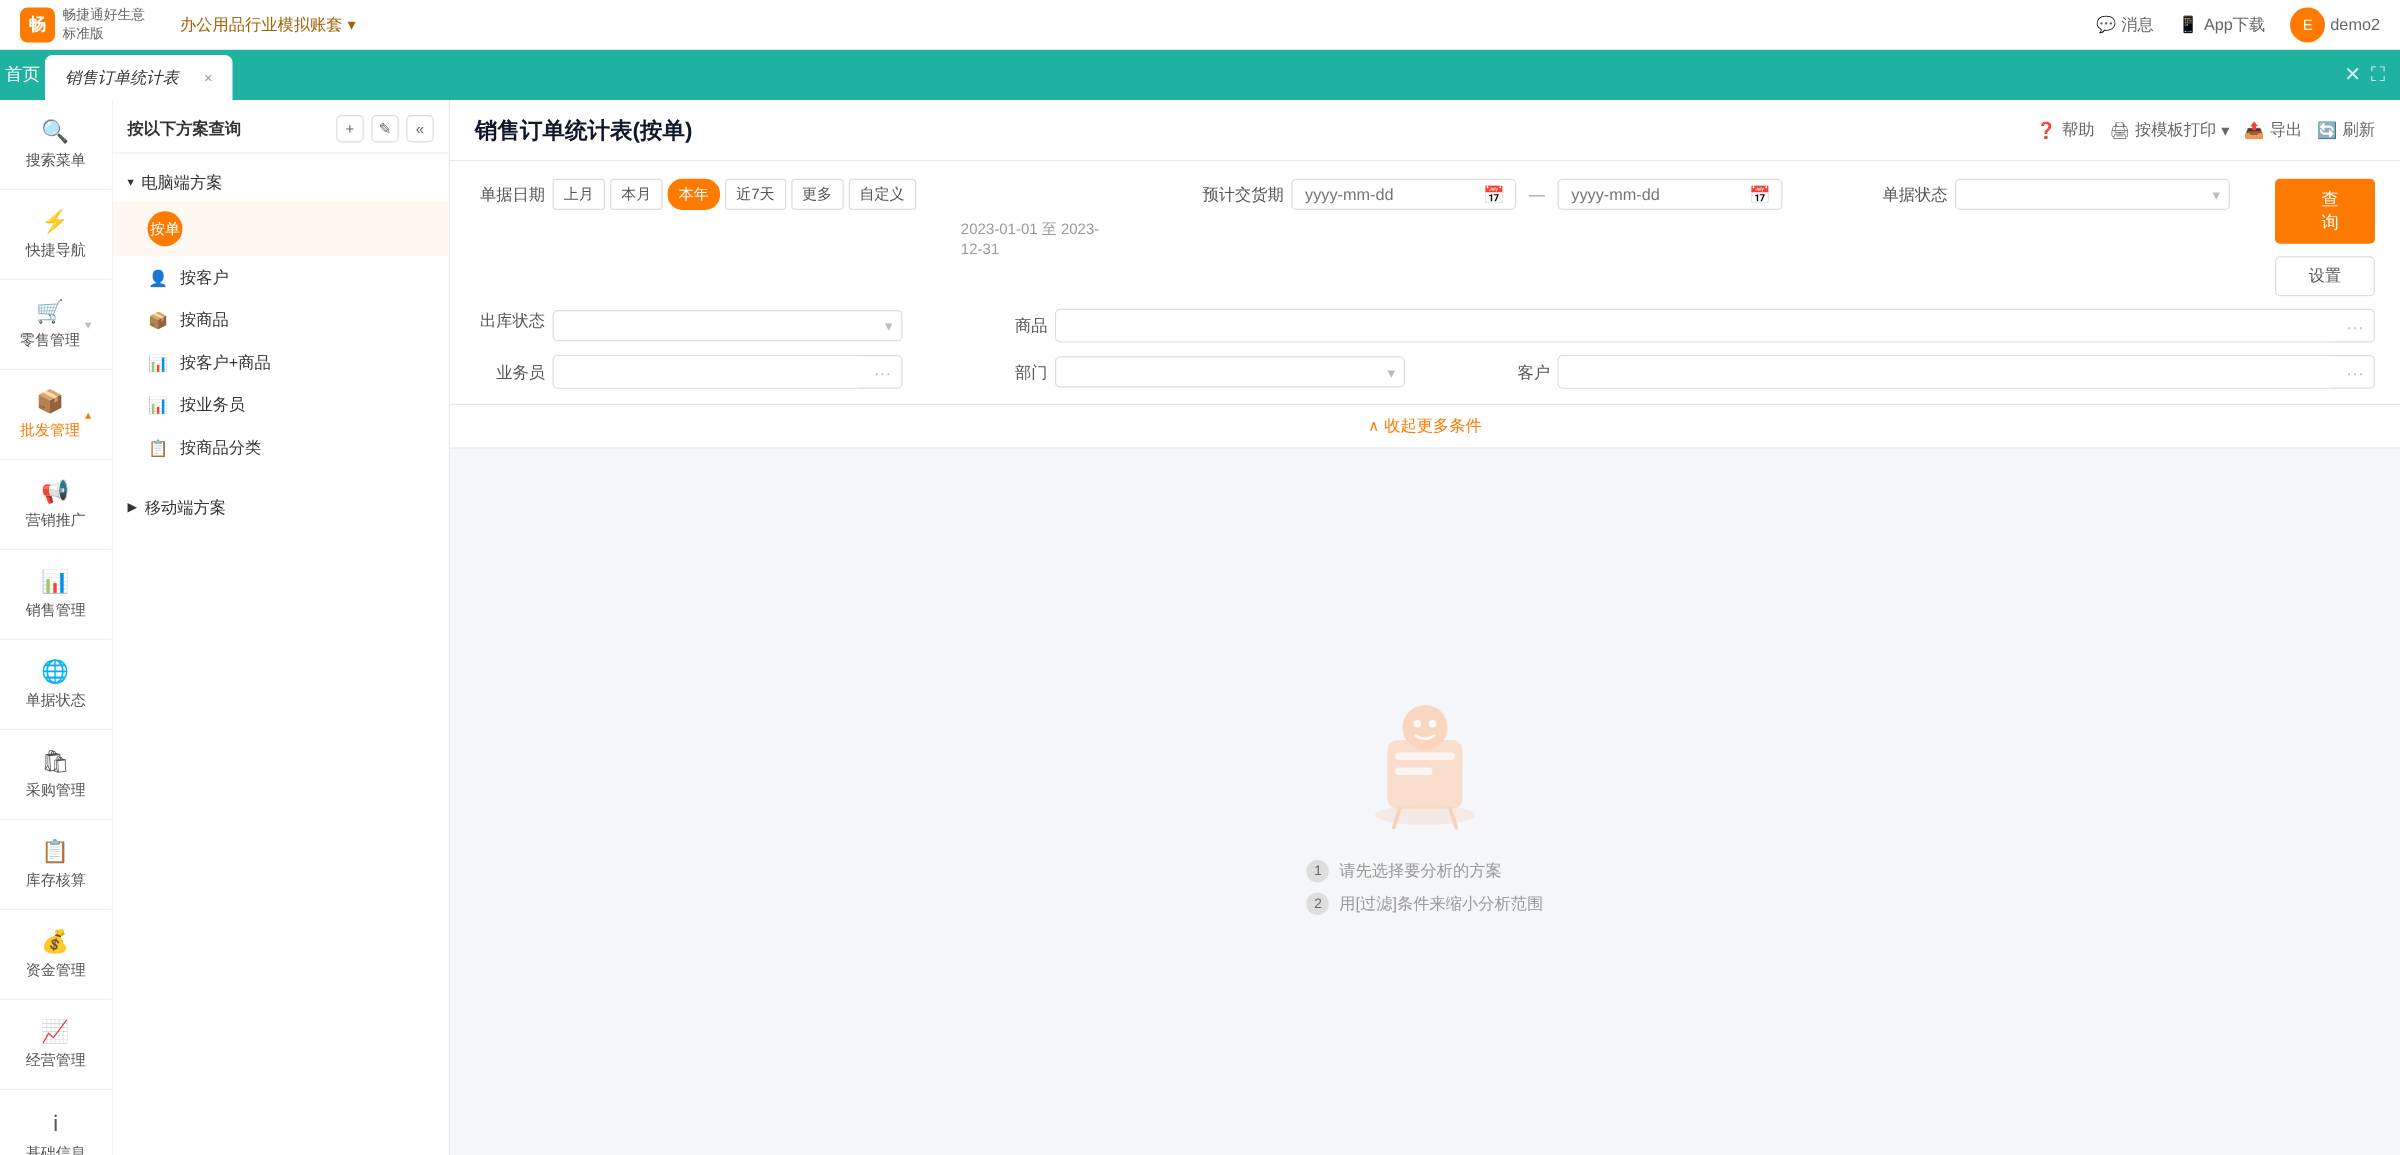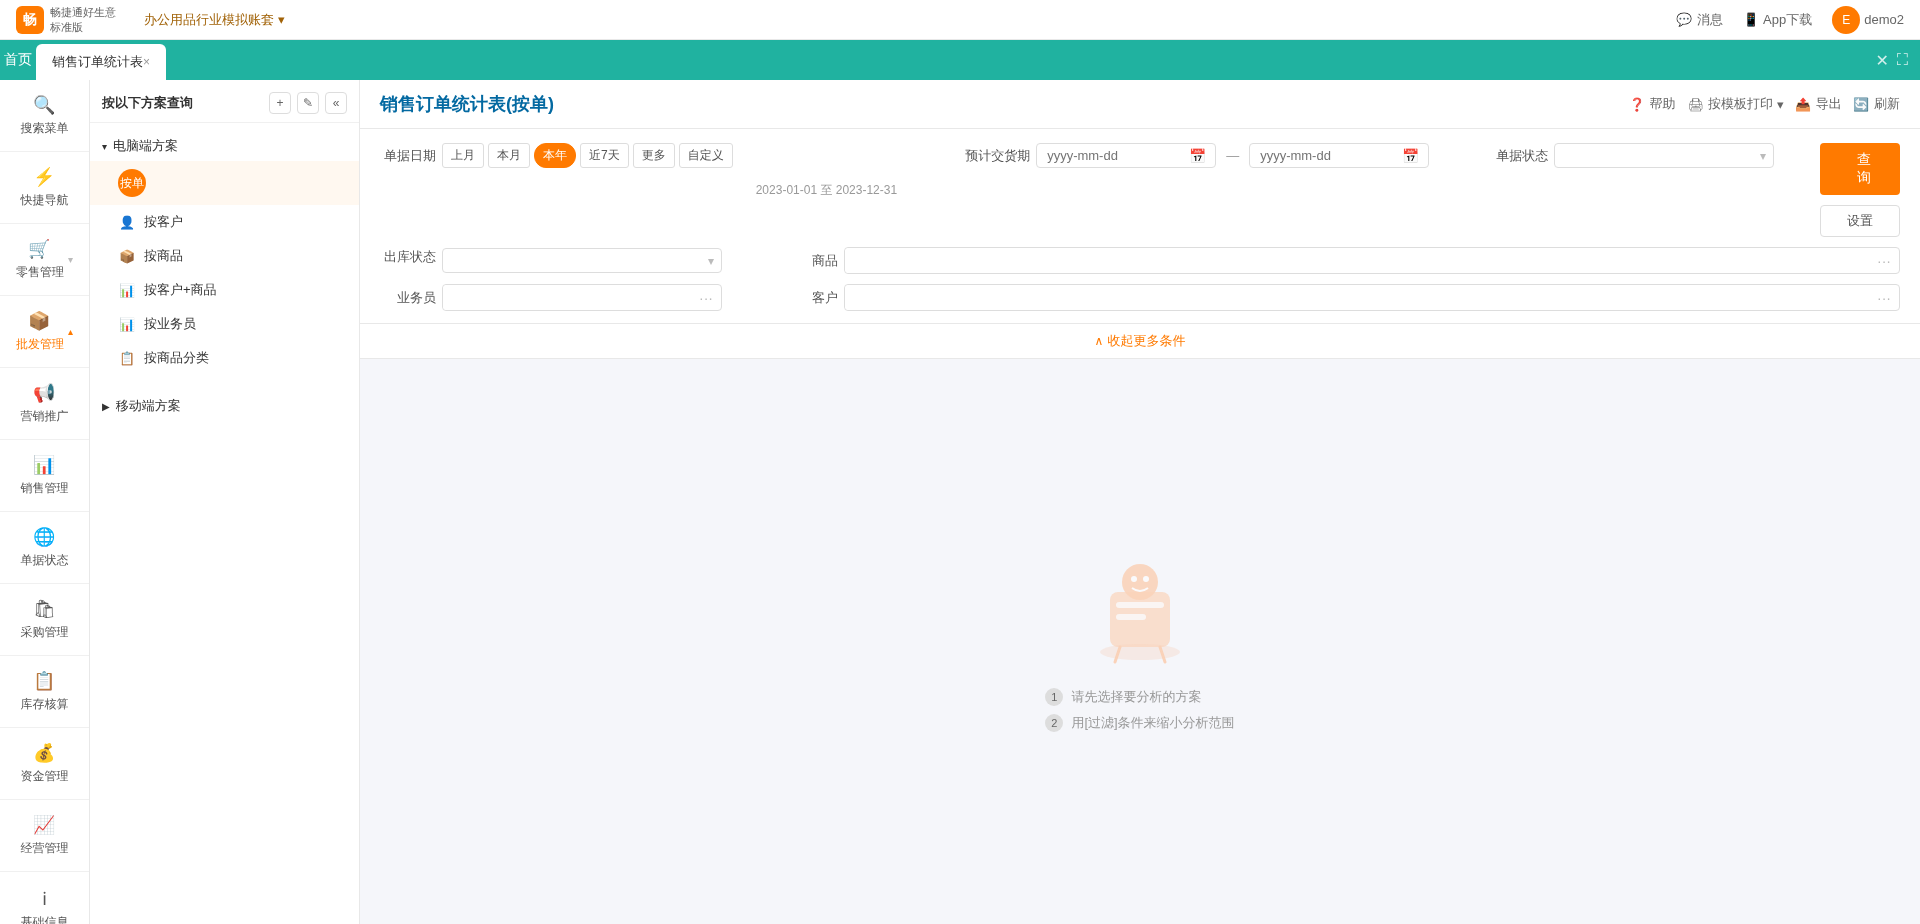--- a/index.html
+++ b/index.html
@@ -12,21 +12,21 @@
     .logo-icon { width: 28px; height: 28px; background: #ff7a00; border-radius: 6px; display: flex; align-items: center; justify-content: center; color: #fff; font-size: 14px; font-weight: bold; }
     .logo-text { font-size: 11px; color: #666; line-height: 1.3; }
     .app-selector { display: flex; align-items: center; gap: 4px; color: #a16207; font-size: 13px; margin-left: 20px; cursor: pointer; }
     .top-bar-right { display: flex; align-items: center; gap: 20px; }
     .top-bar-action { display: flex; align-items: center; gap: 4px; color: #666; font-size: 13px; cursor: pointer; }
     .user-avatar { width: 28px; height: 28px; background: #ff7a00; border-radius: 50%; display: flex; align-items: center; justify-content: center; color: #fff; font-size: 12px; }
 
     
     .tab-bar { height: 40px; background: #20b2a0; display: flex; align-items: center; padding: 0 0; flex-shrink: 0; position: relative; }
     .tab-home { height: 40px; padding: 0 4px; display: flex; align-items: center; color: #fff; cursor: pointer; font-size: 14px; }
-    .tab-item { height: 36px; margin-top: 4px; padding: 0 16px; display: flex; align-items: center; background: #fff; color: #333; border-radius: 6px 6px 0 0; cursor: pointer; font-size: 13px; gap: 0; }
+    .tab-item { height: 36px; margin-top: 4px; padding: 0 16px; display: flex; align-items: center; background: #fff; color: #333; border-radius: 6px 6px 0 0; cursor: pointer; font-size: 13px; gap: 20px; font-style: italic; }
     .tab-close { color: #999; font-size: 12px; cursor: pointer; }
     .tab-bar-actions { margin-left: auto; display: flex; align-items: center; gap: 8px; padding-right: 12px; }
     .tab-bar-btn { color: #fff; font-size: 16px; cursor: pointer; opacity: 0.8; }
 
     
     .main-layout { display: flex; flex: 1; overflow: hidden; }
 
     
     .sidebar { width: 90px; background: #fff; border-right: 1px solid #e8e8e8; display: flex; flex-direction: column; flex-shrink: 0; overflow-y: auto; }
     .sidebar-item { padding: 14px 0; display: flex; flex-direction: column; align-items: center; gap: 4px; cursor: pointer; color: #555; font-size: 12px; border-bottom: 1px solid #f0f0f0; }
@@ -48,21 +48,21 @@
     .panel-tree-item { padding: 8px 0 8px 28px; font-size: 13px; color: #333; cursor: pointer; display: flex; align-items: center; gap: 8px; }
     .panel-tree-item.active { background: #fff8f0; color: #ff7a00; }
     .panel-tree-item .item-icon { width: 18px; height: 18px; display: flex; align-items: center; justify-content: center; font-size: 13px; color: #ff7a00; }
     .active-dot { width: 28px; height: 28px; background: #ff7a00; border-radius: 50%; display: flex; align-items: center; justify-content: center; color: #fff; font-size: 12px; margin-right: 6px; }
 
     
     .right-panel { flex: 1; display: flex; flex-direction: column; overflow: hidden; background: #f5f6fa; }
 
     
     .page-header { background: #fff; padding: 12px 20px; display: flex; align-items: center; justify-content: space-between; border-bottom: 1px solid #e8e8e8; flex-shrink: 0; }
-    .page-title { font-size: 18px; color: #0369a1; font-weight: bold; }
+    .page-title { font-size: 18px; color: #0f172a; font-weight: bold; }
     .page-actions { display: flex; align-items: center; gap: 12px; }
     .page-action-link { display: flex; align-items: center; gap: 4px; color: #666; font-size: 13px; cursor: pointer; }
     .filter-label { font-size: 13px; color: #555; white-space: nowrap; min-width: 56px; text-align: right; }
     .date-btn-group { display: flex; align-items: center; gap: 4px; }
     .date-btn { padding: 3px 8px; border: 1px solid #ddd; border-radius: 3px; font-size: 12px; cursor: pointer; background: #fff; color: #555; }
     .date-btn.active { background: #ff7a00; color: #fff; border-color: #ff7a00; border-radius: 12px; }
     .filter-select { border: 1px solid #ddd; border-radius: 4px; padding: 4px 28px 4px 10px; font-size: 13px; color: #333; background: #fff; outline: none; appearance: none; cursor: pointer; min-width: 160px; }
     .filter-field { display: flex; align-items: center; gap: 0; border: 1px solid #ddd; border-radius: 4px; background: #fff; min-width: 180px; }
     .filter-field input { border: none; outline: none; padding: 4px 10px; font-size: 13px; color: #333; flex: 1; background: transparent; }
     .filter-field-icon { padding: 0 8px; color: #bbb; font-size: 14px; cursor: pointer; }
@@ -260,21 +260,21 @@
           </div>
           <div class="page-action-link">
             <span>🔄</span>
             <span>刷新</span>
           </div>
         </div>
       </div>
 
       <div style="background:#fff; padding: 14px 20px 0 20px; border-bottom: 1px solid #e8e8e8;">
 
-        <div style="display:flex; align-items:flex-start; gap: 23px; margin-bottom: 10px;">
+        <div style="display:flex; align-items:flex-start; gap: 36px; margin-bottom: 10px;">
 
           <div style="display:flex;align-items:center;gap:6px;flex-shrink:0;">
             <span class="filter-label">单据日期</span>
             <div class="date-btn-group">
               <button class="date-btn">上月</button>
               <button class="date-btn">本月</button>
               <button class="date-btn active">本年</button>
               <button class="date-btn">近7天</button>
               <button class="date-btn">更多</button>
               <button class="date-btn">自定义</button>
@@ -328,20 +328,28 @@
             </div>
           </div>
         </div>
 
         <div style="display:flex;align-items:center;gap:20px;margin-bottom:12px;">
           <div style="display:flex;align-items:center;gap:6px;">
             <span class="filter-label">业务员</span>
             <div style="display:flex;align-items:center;border:1px solid #ddd;border-radius:4px;background:#fff;min-width:280px;">
               <input type="text" class="wide-input" style="border: none; flex: 1 1 0%;">
               <span style="color:#bbb;padding:0 8px;font-size:14px;">···</span>
+            </div>
+          </div>
+          <div style="display:flex;align-items:center;gap:6px;margin-left:40px;">
+            <span class="filter-label">部门</span>
+            <div class="dropdown-wrapper">
+              <select class="filter-select" style="min-width:280px;">
+                <option value=""></option>
+              </select>
             </div>
           </div>
           <div style="display:flex;align-items:center;gap:6px;margin-left:40px;flex:1;">
             <span class="filter-label">客户</span>
             <div style="flex:1;display:flex;align-items:center;border:1px solid #ddd;border-radius:4px;background:#fff;">
               <input type="text" class="wide-input" style="border: none; flex: 1 1 0%;">
               <span style="color:#bbb;padding:0 8px;font-size:14px;">···</span>
             </div>
           </div>
         </div>

